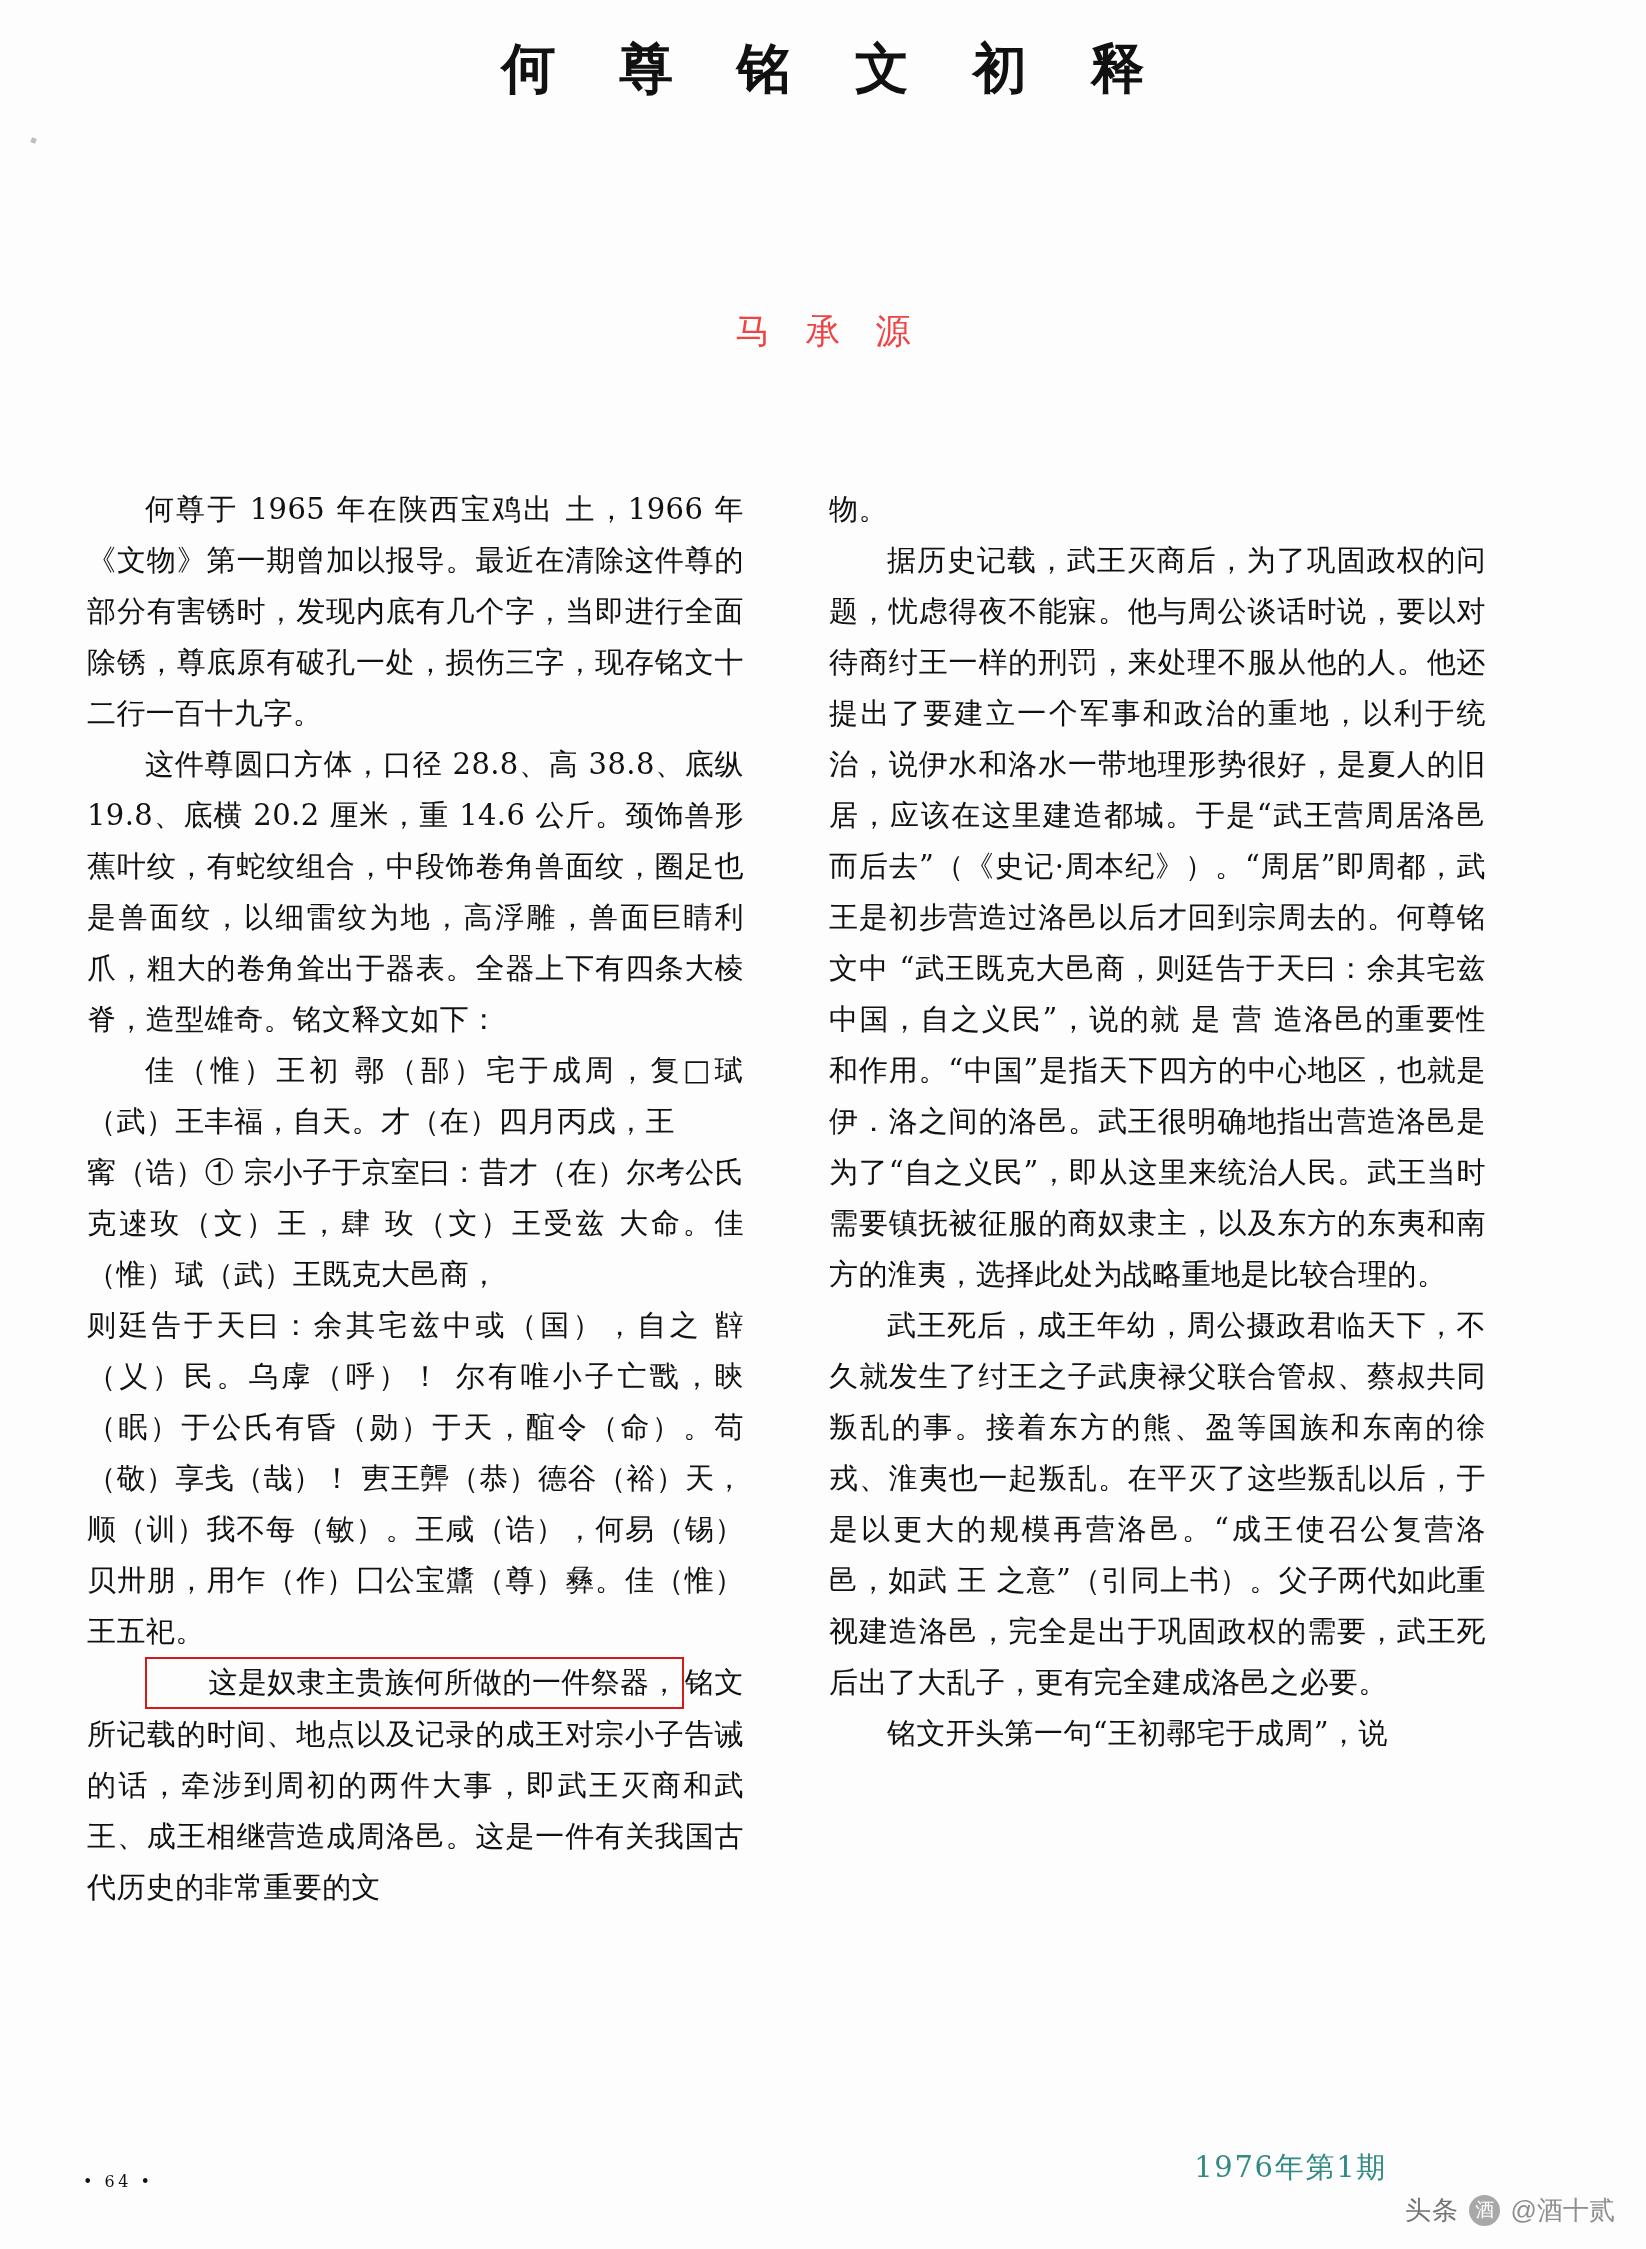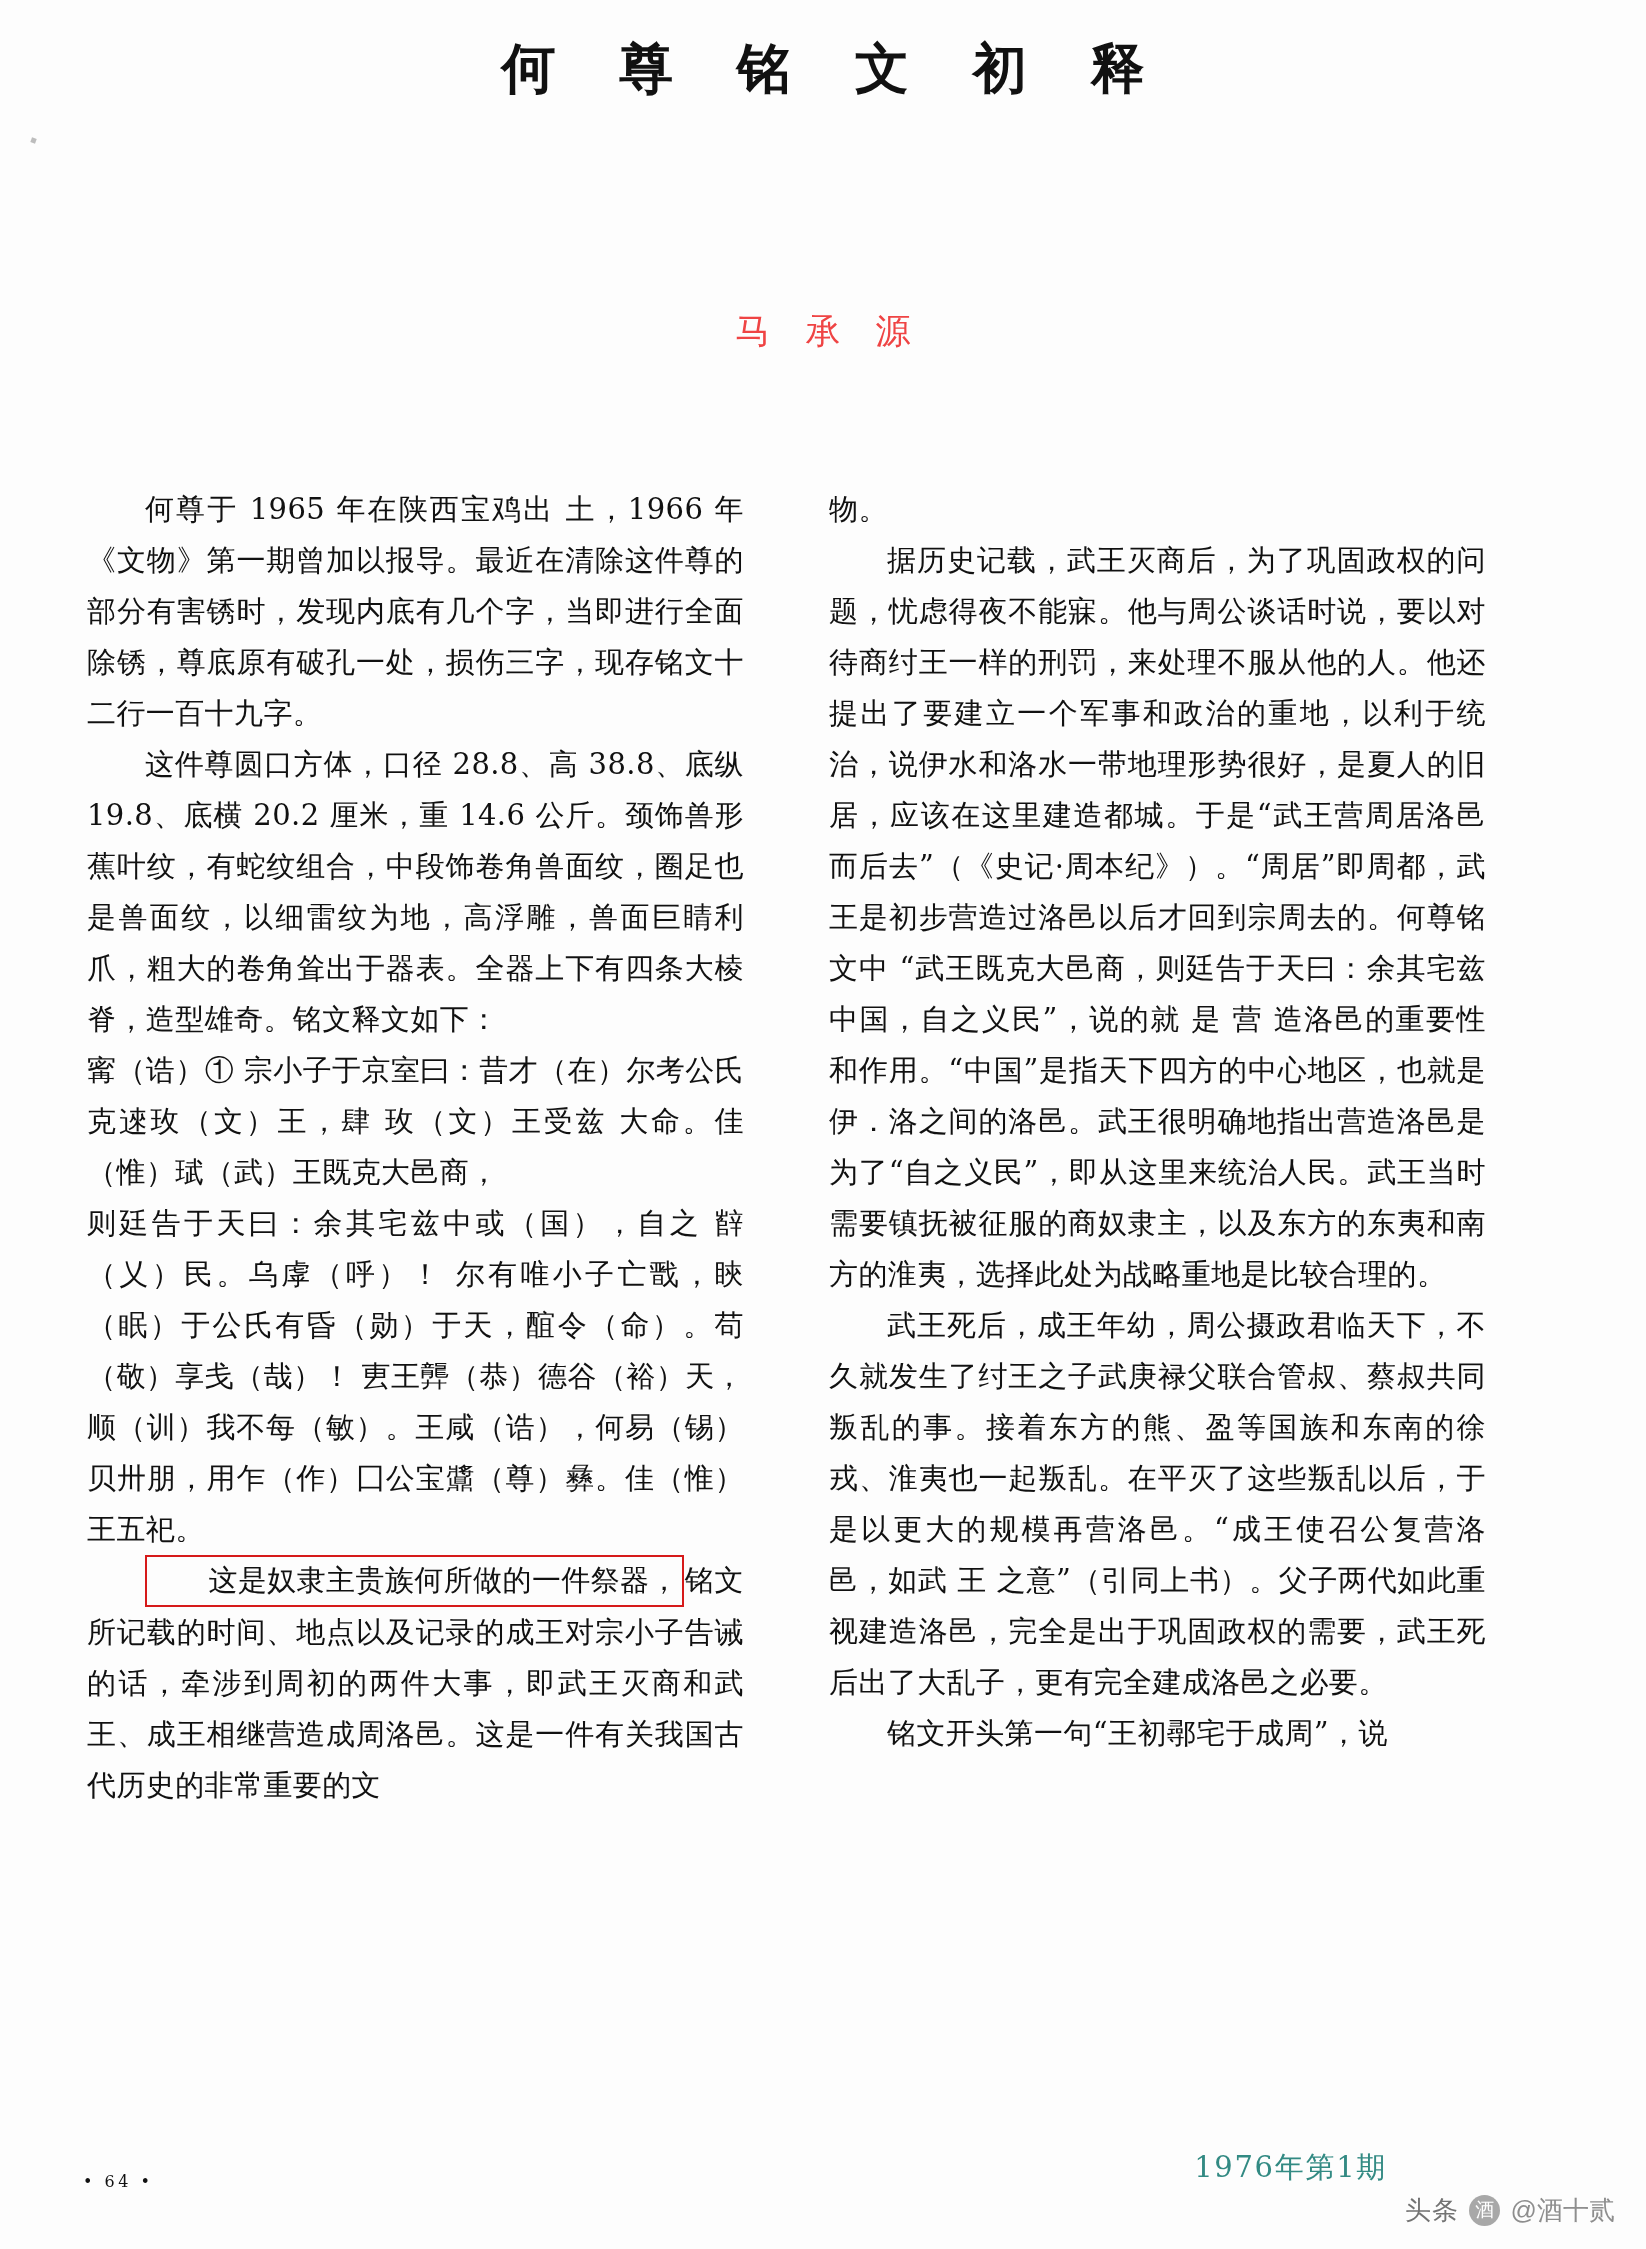--- a/index.html
+++ b/index.html
@@ -139,20 +139,21 @@
   <div class="stray-mark"></div>
 
   <div class="title">何 尊 铭 文 初 释</div>
   <div class="author">马 承 源</div>
 
   <div class="columns">
 
     <div class="col">
       <p class="indent">何尊于 1965 年在陕西宝鸡出 土，1966 年《文物》第一期曾加以报导。最近在清除这件尊的部分有害锈时，发现内底有几个字，当即进行全面除锈，尊底原有破孔一处，损伤三字，现存铭文十二行一百十九字。</p>
       <p class="indent">这件尊圆口方体，口径 28.8、高 38.8、底纵 19.8、底横 20.2 厘米，重 14.6 公斤。颈饰兽形蕉叶纹，有蛇纹组合，中段饰卷角兽面纹，圈足也是兽面纹，以细雷纹为地，高浮雕，兽面巨睛利爪，粗大的卷角耸出于器表。全器上下有四条大棱脊，造型雄奇。铭文释文如下：</p>
+      <p class="quote">佳（惟）王初 鄩（郚）宅于成周，复□珷（武）王丰福，自天。才（在）四月丙戌，王</p>
       <p>寗（诰）① 宗小子于京室曰：昔才（在）尔考公氏克逨玫（文）王，肆 玫（文）王受兹 大命。佳（惟）珷（武）王既克大邑商，</p>
       <p>则廷告于天曰：余其宅兹中或（国），自之 辥（乂）民。乌虖（呼）！ 尔有唯小子亡戬，䀹（眠）于公氏有昏（勋）于天，䣾令（命）。苟（敬）享戋（哉）！ 叀王龏（恭）德谷（裕）天，顺（训）我不每（敏）。王咸𡘼（诰），何易（锡）贝卅朋，用乍（作）囗公宝䵼（尊）彝。佳（惟）王五祀。</p>
       <p class="indent"><span class="redbox">这是奴隶主贵族何所做的一件祭器，</span><span>铭文所记载的时间、地点以及记录的成王对宗小子告诫的话，牵涉到周初的两件大事，即武王灭商和武王、成王相继营造成周洛邑。这是一件有关我国古代历史的非常重要的文</span></p>
     </div>
 
     <div class="col">
       <p>物。</p>
       <p class="indent">据历史记载，武王灭商后，为了巩固政权的问题，忧虑得夜不能寐。他与周公谈话时说，要以对待商纣王一样的刑罚，来处理不服从他的人。他还提出了要建立一个军事和政治的重地，以利于统治，说伊水和洛水一带地理形势很好，是夏人的旧居，应该在这里建造都城。于是“武王营周居洛邑而后去”（《史记·周本纪》）。“周居”即周都，武王是初步营造过洛邑以后才回到宗周去的。何尊铭文中 “武王既克大邑商，则廷告于天曰：余其宅兹中国，自之义民”，说的就 是 营 造洛邑的重要性和作用。“中国”是指天下四方的中心地区，也就是伊．洛之间的洛邑。武王很明确地指出营造洛邑是为了“自之义民”，即从这里来统治人民。武王当时需要镇抚被征服的商奴隶主，以及东方的东夷和南方的淮夷，选择此处为战略重地是比较合理的。</p>
       <p class="indent">武王死后，成王年幼，周公摄政君临天下，不久就发生了纣王之子武庚禄父联合管叔、蔡叔共同叛乱的事。接着东方的熊、盈等国族和东南的徐戎、淮夷也一起叛乱。在平灭了这些叛乱以后，于是以更大的规模再营洛邑。“成王使召公复营洛邑，如武 王 之意”（引同上书）。父子两代如此重视建造洛邑，完全是出于巩固政权的需要，武王死后出了大乱子，更有完全建成洛邑之必要。</p>
       <p class="indent">铭文开头第一句“王初鄩宅于成周”，说</p>

